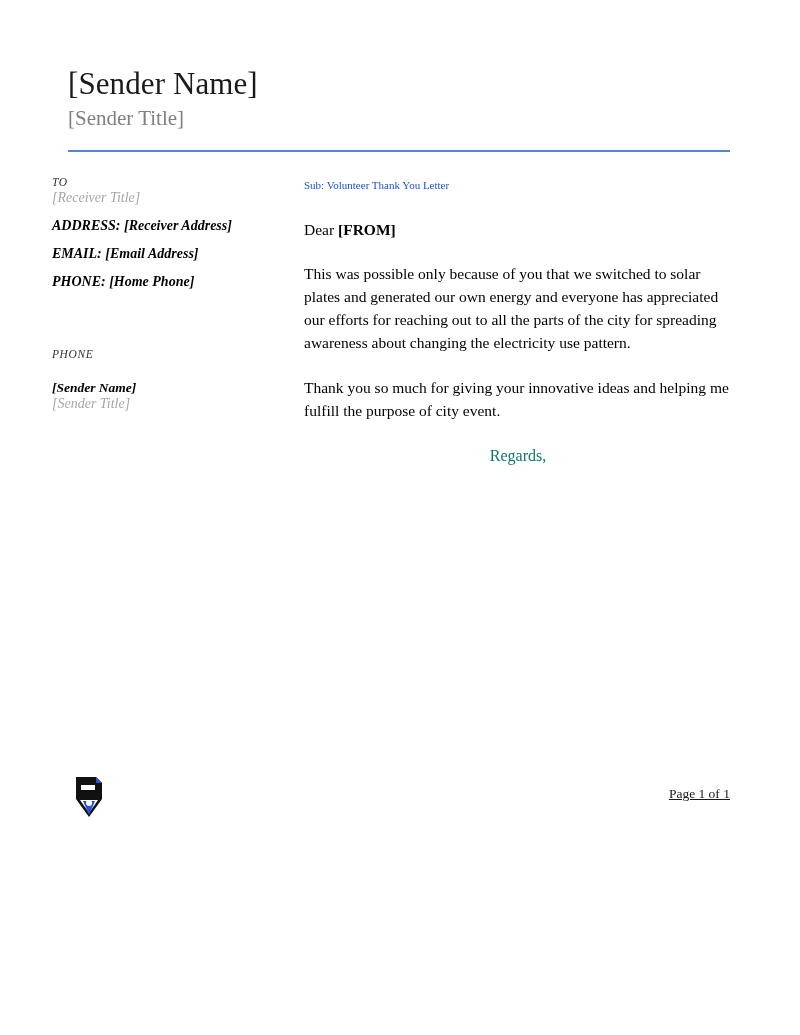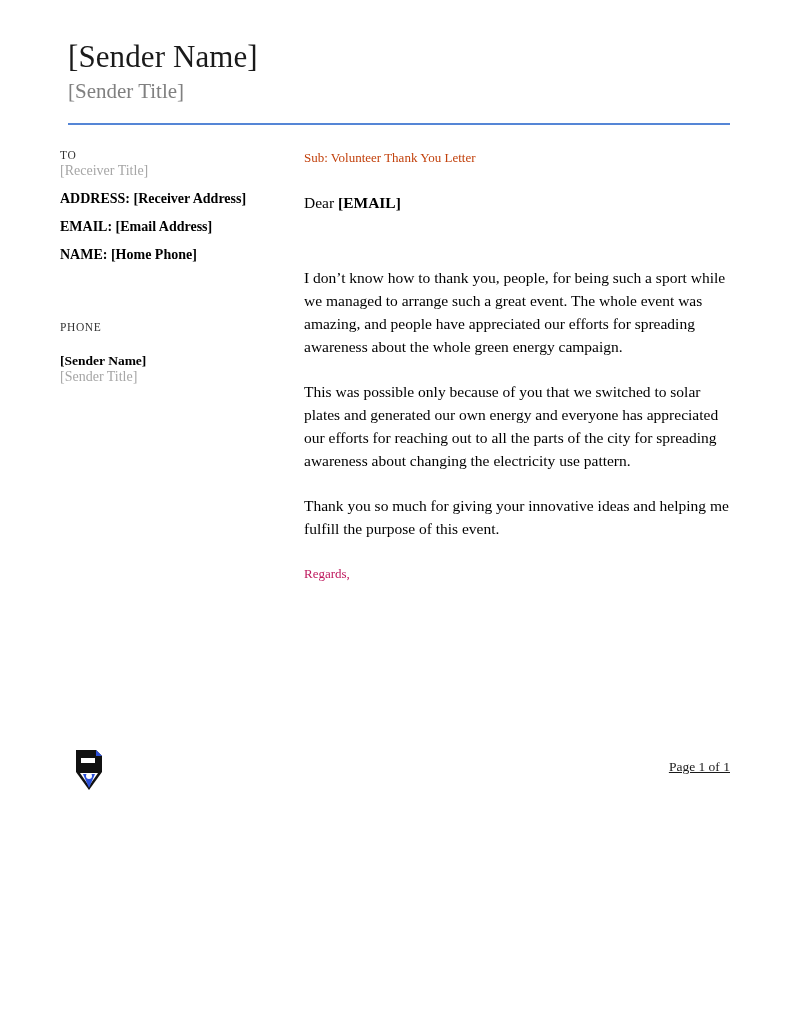--- a/index.html
+++ b/index.html
@@ -13,20 +13,21 @@
     -webkit-font-smoothing: antialiased;
   }
 
   .page {
     position: relative;
     width: 800px;
     height: 830px;
     background: #ffffff;
     overflow: hidden;
     box-sizing: border-box;
+    margin-top: 27px;
   }
 
   
   .letterhead {
     position: absolute;
     left: 68px;
     top: 38px;
     width: 664px;
   }
   .sender-name-big {
@@ -54,23 +55,24 @@
 
   
   .columns {
     position: absolute;
     left: 0;
     top: 148px;
     width: 800px;
   }
   .col-left {
     position: absolute;
-    left: 60px;
+    left: 52px;
     top: 0;
     width: 210px;
+    font-style: italic;
   }
   .col-right {
     position: absolute;
     left: 304px;
     top: 0;
     width: 428px;
   }
 
   
   .block-label {
@@ -101,23 +103,23 @@
   }
   .from-block {
     margin-top: 58px;
   }
   .from-block .party-name {
     margin-top: 17px;
   }
 
   
   .subject {
-    font-size: 13px;
+    font-size: 11px;
     line-height: 20px;
-    color: #c2410c;
+    color: #1d4ed8;
   }
   .salutation {
     font-size: 15.5px;
     line-height: 21px;
     margin-top: 24px;
     color: #000000;
   }
   .salutation b {
     font-weight: bold;
   }
@@ -125,24 +127,25 @@
     font-size: 15.5px;
     line-height: 23px;
     color: #000000;
     margin-top: 22px;
     text-align: left;
   }
   .para.first {
     margin-top: 53px;
   }
   .closing {
-    font-size: 13px;
+    font-size: 16px;
     line-height: 23px;
-    color: #be185d;
+    color: #0f766e;
     margin-top: 22px;
+    text-align: center;
   }
 
   
   .footer {
     position: absolute;
     left: 0;
     bottom: 0;
     width: 800px;
     height: 90px;
   }
@@ -177,41 +180,40 @@
 
   <div class="columns">
 
     <div class="col-left">
 
       <div>
         <div class="block-label">TO</div>
         <div class="party-title">[Receiver Title]</div>
         <div class="contact-line">ADDRESS: [Receiver Address]</div>
         <div class="contact-line">EMAIL: [Email Address]</div>
-        <div class="contact-line">NAME:  [Home Phone]</div>
+        <div class="contact-line">PHONE:  [Home Phone]</div>
       </div>
 
       <div class="from-block">
         <div class="block-label">PHONE</div>
         <div class="party-name">[Sender Name]</div>
         <div class="party-title">[Sender Title]</div>
       </div>
 
     </div>
 
     <div class="col-right">
       <div class="subject">Sub: Volunteer Thank You Letter</div>
 
       <div class="salutation">
-        <span>Dear </span><b>[EMAIL]</b>
+        <span>Dear </span><b>[FROM]</b>
       </div>
 
-      <div class="para first">I don’t know how to thank you, people, for being such a sport while we managed to arrange such a great event. The whole event was amazing, and people have appreciated our efforts for spreading awareness about the whole green energy campaign.</div>
       <div class="para">This was possible only because of you that we switched to solar plates and generated our own energy and everyone has appreciated our efforts for reaching out to all the parts of the city for spreading awareness about changing the electricity use pattern.</div>
-      <div class="para">Thank you so much for giving your innovative ideas and helping me fulfill the purpose of this event.</div>
+      <div class="para">Thank you so much for giving your innovative ideas and helping me fulfill the purpose of city event.</div>
 
       <div class="closing">Regards,</div>
     </div>
 
   </div>
 
   <div class="footer">
 
     <div class="logo">
       <svg width="34" height="44" viewBox="0 0 34 44" xmlns="http://www.w3.org/2000/svg">

